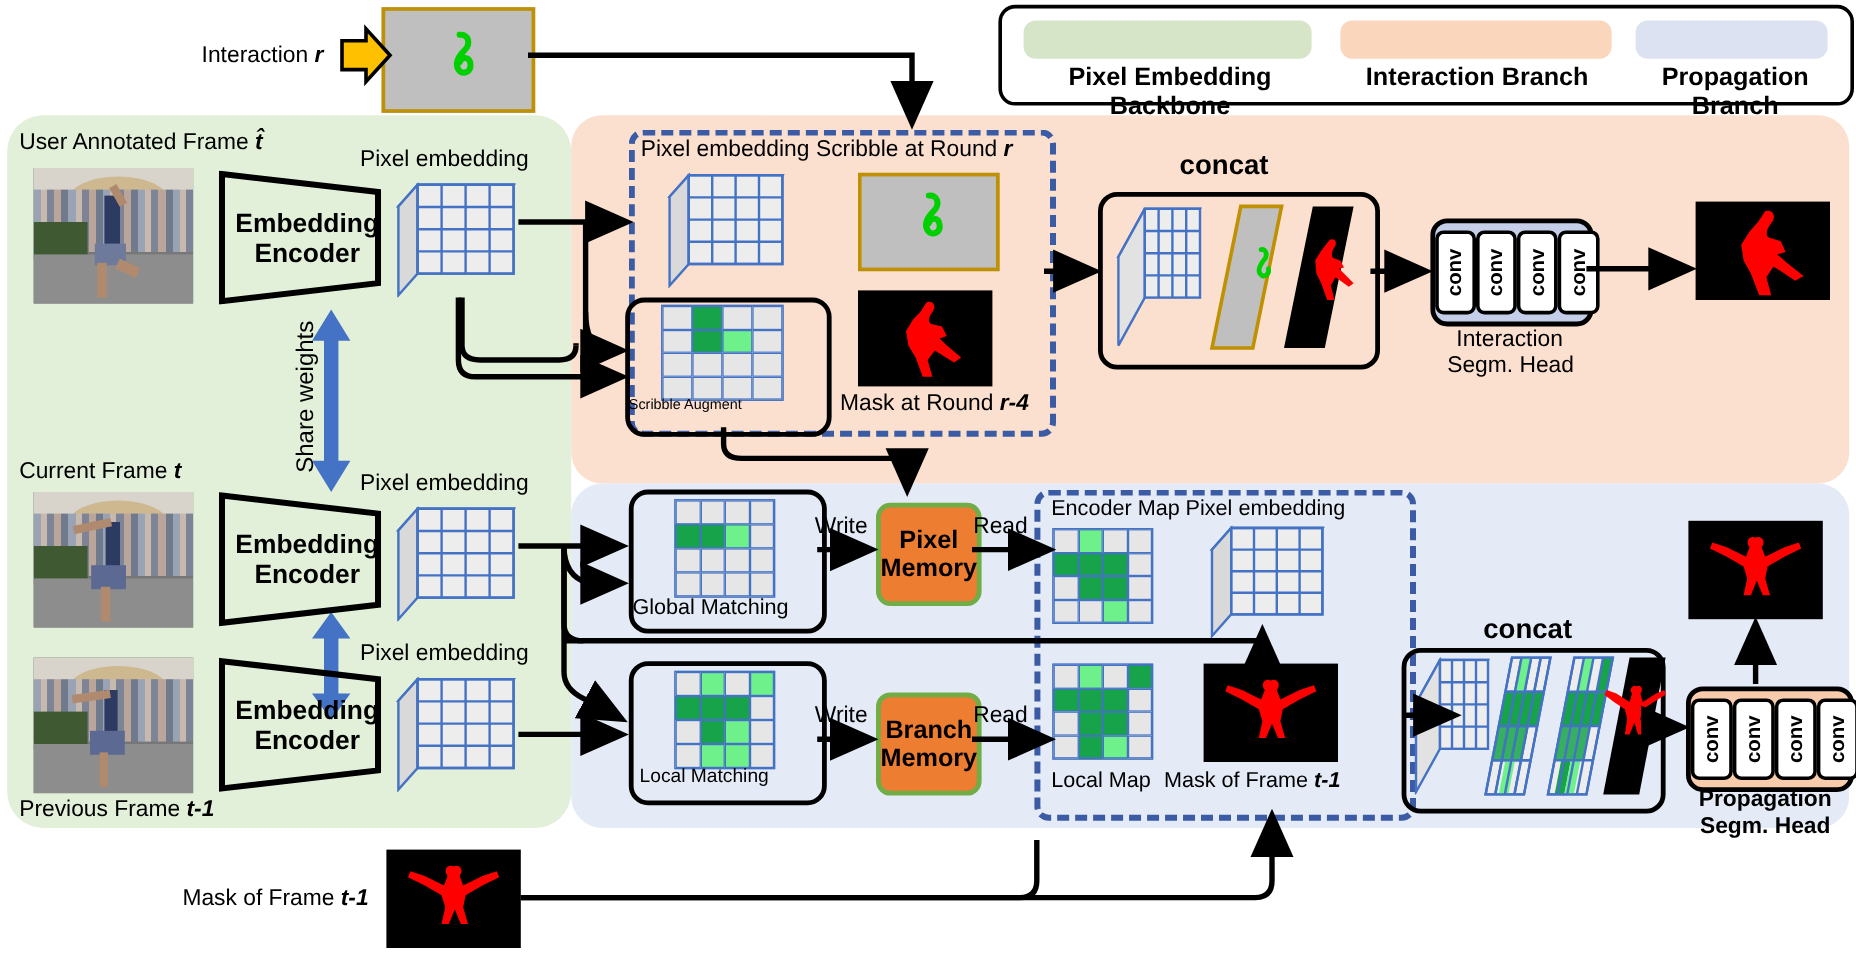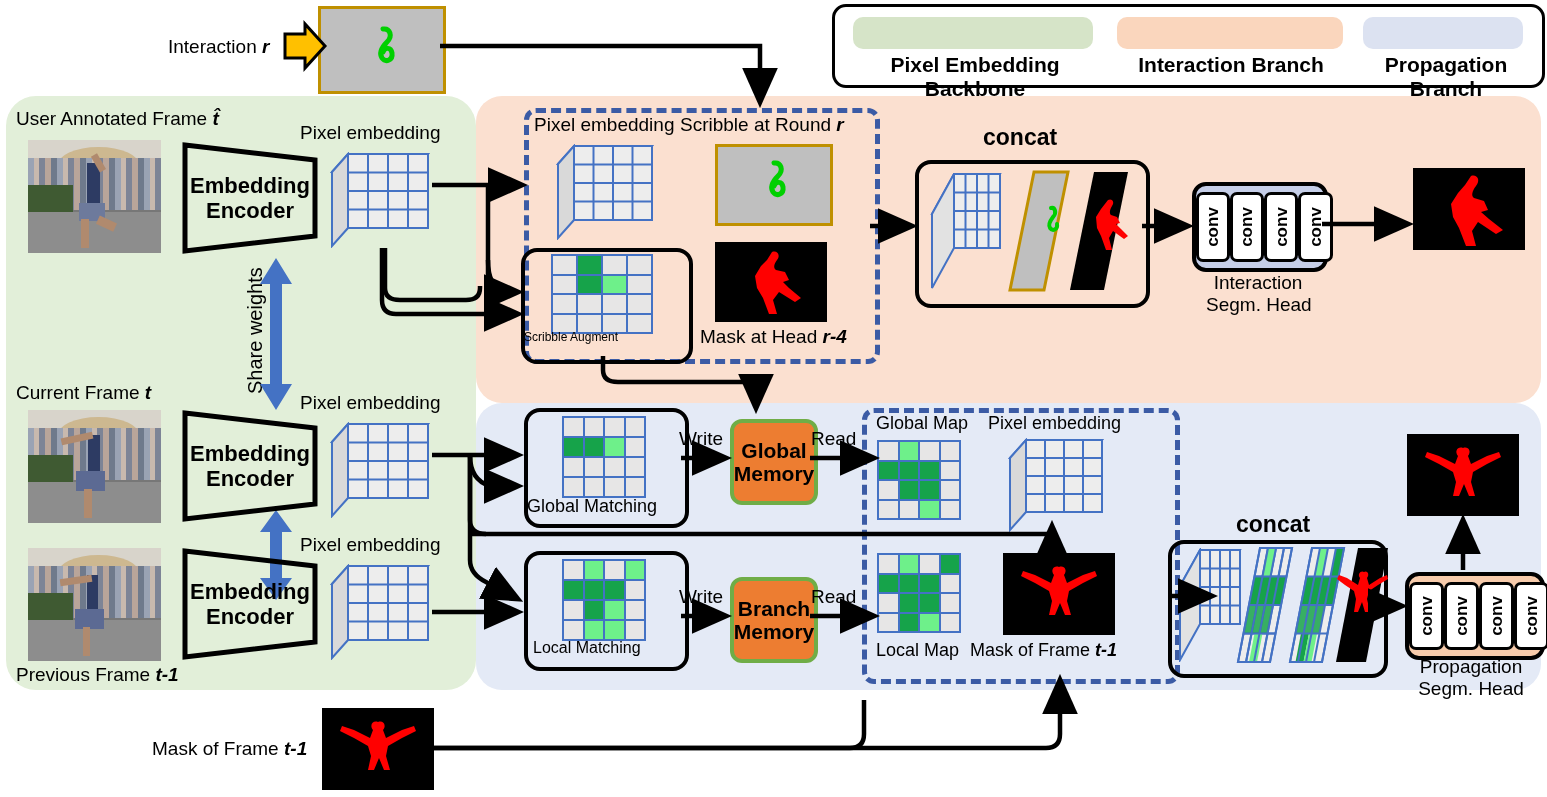--- a/index.html
+++ b/index.html
@@ -22,21 +22,21 @@
   .legend-text{position:absolute;top:46px;font-size:21px;font-weight:bold;color:#000;text-align:center;}
 
   
   .solidbox{position:absolute;border:4px solid #000;border-radius:16px;background:transparent;}
   .dashbox{position:absolute;border:5px dashed #3B5BA5;border-radius:12px;background:transparent;}
   .memory{position:absolute;border:4px solid #70AD47;border-radius:12px;background:#ED7D31;
           display:flex;align-items:center;justify-content:center;text-align:center;
           font-weight:bold;font-size:21px;color:#000;line-height:1.1;}
 
   
-  .encoder{position:absolute;}
+  .encoder{position:absolute;padding-left:12px;}
   .encoder svg{position:absolute;left:0;top:0;}
   .encoder .etxt{position:absolute;left:0;top:0;width:100%;height:100%;
       display:flex;flex-direction:column;align-items:center;justify-content:center;
       font-weight:bold;font-size:22px;color:#000;line-height:1.15;}
 
   
   .photo{position:absolute;overflow:hidden;background:#777;}
   .photo .sky{position:absolute;left:0;top:0;width:100%;height:18%;background:#d8d4cb;}
   .photo .hay{position:absolute;left:22%;top:6%;width:62%;height:34%;background:#cdb890;border-radius:50% 50% 0 0;}
   .photo .crowd{position:absolute;left:0;top:16%;width:100%;height:46%;
@@ -272,21 +272,21 @@
     </svg>
   </div>
 
   <div class="maskframe" style="left:715px;top:242px;width:112px;height:80px;">
     <svg viewBox="0 0 112 80" preserveAspectRatio="none">
       <path d="M57 10 C62 8 66 13 62 18 C59 22 58 26 61 28 L70 30 L74 38 L68 40 L74 46 L86 56 L80 60 L64 50
                L58 58 L62 72 L54 72 L48 56 L42 46 L40 34 L46 24 L52 18 Z" fill="#FF0000"></path>
     </svg>
   </div>
   <div class="abs lbl" style="left:700px;top:326px;">
-    <span>Mask at Head</span> <span class="bi">r-4</span>
+    <span>Mask at Round</span> <span class="bi">r-4</span>
   </div>
 
   <div class="solidbox" style="left:521px;top:248px;width:164px;height:108px;"></div>
   <div class="grid4" style="left:551px;top:254px;width:100px;height:78px;">
     <div class="c"></div>
       <div class="c dk"></div>
       <div class="c"></div>
       <div class="c"></div>
     <div class="c"></div>
       <div class="c dk"></div>
@@ -372,21 +372,21 @@
       <div class="c"></div>
     <div class="c"></div>
       <div class="c"></div>
       <div class="c"></div>
       <div class="c"></div>
   </div>
   <div class="abs lbl" style="left:527px;top:496px;font-size:18px;">Global Matching</div>
 
   <div class="memory" style="left:730px;top:419px;width:80px;height:78px;">
     <div>
-        <div>Global</div>
+        <div>Pixel</div>
          <div>Memory</div>
       </div>
   </div>
   <div class="abs lbl" style="left:679px;top:428px;">Write</div>
   <div class="abs lbl" style="left:811px;top:428px;">Read</div>
 
   <div class="solidbox" style="left:524px;top:551px;width:157px;height:112px;"></div>
   <div class="grid4" style="left:562px;top:559px;width:82px;height:80px;">
     <div class="c"></div>
       <div class="c lt"></div>
@@ -411,21 +411,21 @@
     <div>
         <div>Branch</div>
          <div>Memory</div>
       </div>
   </div>
   <div class="abs lbl" style="left:679px;top:586px;">Write</div>
   <div class="abs lbl" style="left:811px;top:586px;">Read</div>
 
   <div class="dashbox" style="left:862px;top:408px;width:308px;height:266px;"></div>
 
-  <div class="abs lbl" style="left:876px;top:413px;font-size:18px;">Global Map</div>
+  <div class="abs lbl" style="left:876px;top:413px;font-size:18px;">Encoder Map</div>
   <div class="grid4" style="left:877px;top:440px;width:82px;height:78px;">
     <div class="c"></div>
       <div class="c lt"></div>
       <div class="c"></div>
       <div class="c"></div>
     <div class="c dk"></div>
       <div class="c dk"></div>
       <div class="c dk"></div>
       <div class="c"></div>
     <div class="c"></div>
@@ -558,21 +558,21 @@
     <div class="conv">
         <span>conv</span>
       </div>
     <div class="conv">
         <span>conv</span>
       </div>
     <div class="conv">
         <span>conv</span>
       </div>
   </div>
-  <div class="abs lbl" style="left:1409px;top:656px;text-align:center;width:124px;">
+  <div class="abs lbl" style="left:1409px;top:656px;text-align:center;width:124px;font-weight:bold;">
     <div>Propagation</div>
       <div>Segm. Head</div>
   </div>
 
   <div class="maskframe" style="left:1407px;top:434px;width:112px;height:82px;">
     <svg viewBox="0 0 112 82" preserveAspectRatio="none">
       <path d="M56 14 C61 12 65 17 61 22 L64 30 L80 22 L92 18 L94 23 L80 30 L66 38 L64 48 L68 62 L62 62
                L57 50 L52 62 L46 62 L49 48 L46 38 L32 30 L18 23 L20 18 L32 22 L48 30 L51 22 C47 17 51 12 56 14 Z" fill="#FF0000"></path>
     </svg>
   </div>

